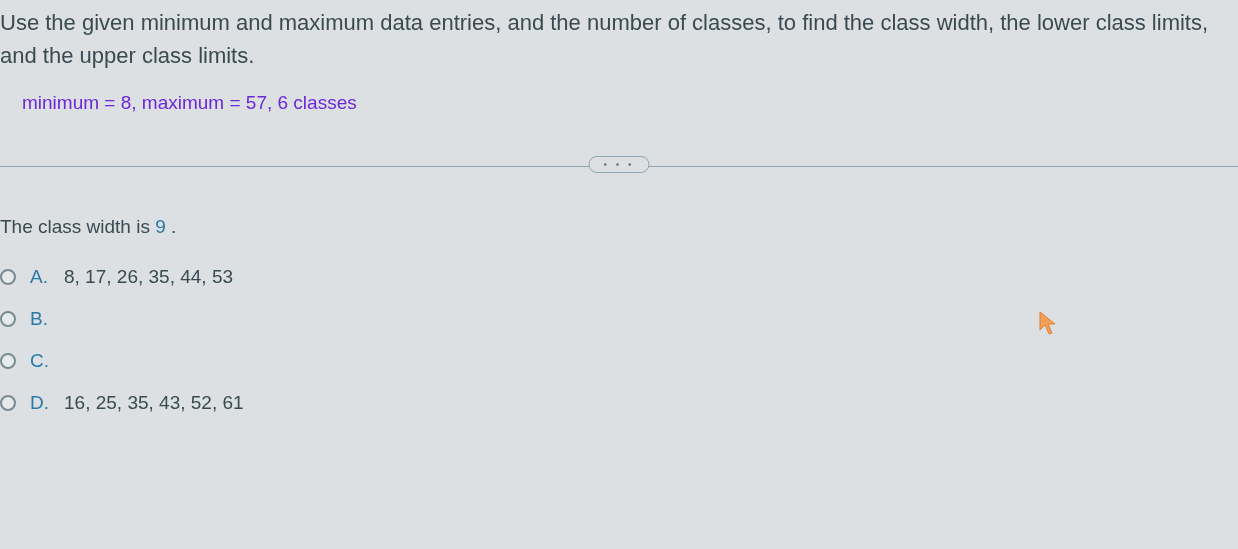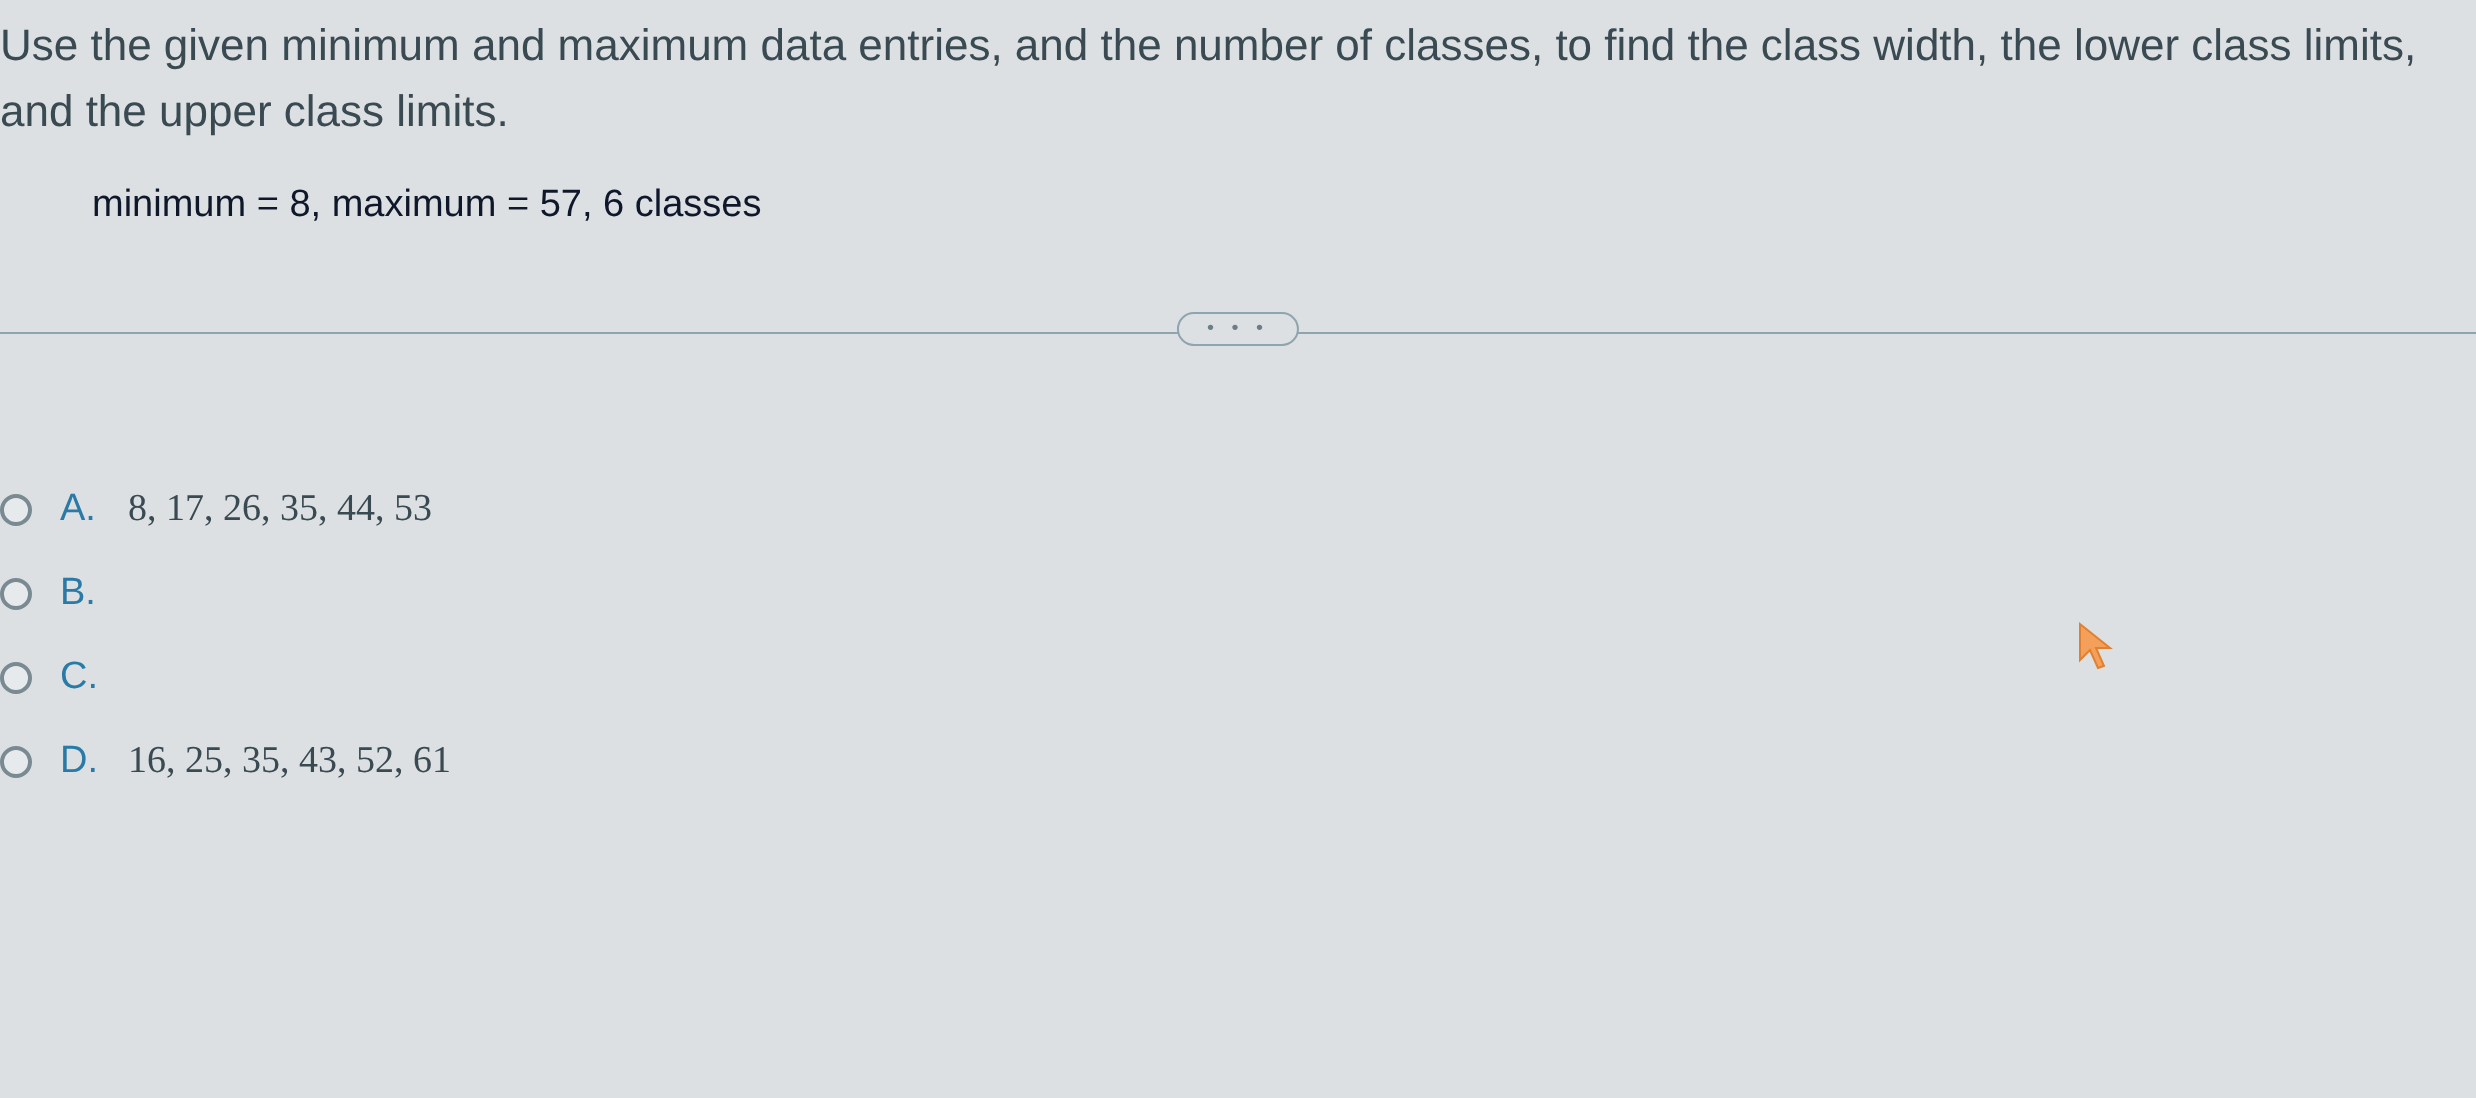--- a/index.html
+++ b/index.html
@@ -16,23 +16,23 @@
       position: relative;
       color: #3a4a52;
     }
     .question-text {
       padding: 6px 4px 0 0;
       font-size: 22px;
       line-height: 1.5;
       color: #3a4a52;
     }
     .given-data {
-      padding: 20px 4px 0 46px;
+      padding: 20px 4px 0 22px;
       font-size: 19px;
-      color: #0f172a;
+      color: #6d28d9;
     }
     .divider-wrap {
       position: relative;
       margin-top: 42px;
       height: 20px;
     }
     .divider-line {
       position: absolute;
       top: 10px;
       left: 0;
@@ -88,21 +88,20 @@
       background: #e6eaec;
       flex-shrink: 0;
     }
     .option-letter {
       color: #2a7aa8;
       margin-right: 10px;
       min-width: 24px;
     }
     .option-values {
       color: #3a4a52;
-      font-family: Liberation Serif, serif;
     }
     .cursor-arrow {
       position: absolute;
       right: 180px;
       top: 310px;
       pointer-events: none;
     }
   </style>
 </head>
 <body>
@@ -110,20 +109,23 @@
 <div class="question-text">Use the given minimum and maximum data entries, and the number of classes, to find the class width, the lower class limits, and the upper class limits.</div>
 
 <div class="given-data">minimum = 8,  maximum = 57, 6 classes</div>
 
 <div class="divider-wrap">
   <div class="divider-line"></div>
   <div class="divider-pill">• • •</div>
 </div>
 
 <div class="answer-section">
+  <div class="class-width-line">
+    <span>The class width is </span><span class="class-width-value">9</span><span> .</span>
+  </div>
 
 
   <div class="options">
     <div class="option-row">
       <div class="radio"></div>
       <span class="option-letter">A.</span>
       <span class="option-values">8, 17, 26, 35, 44, 53</span>
     </div>
     <div class="option-row">
       <div class="radio"></div>

